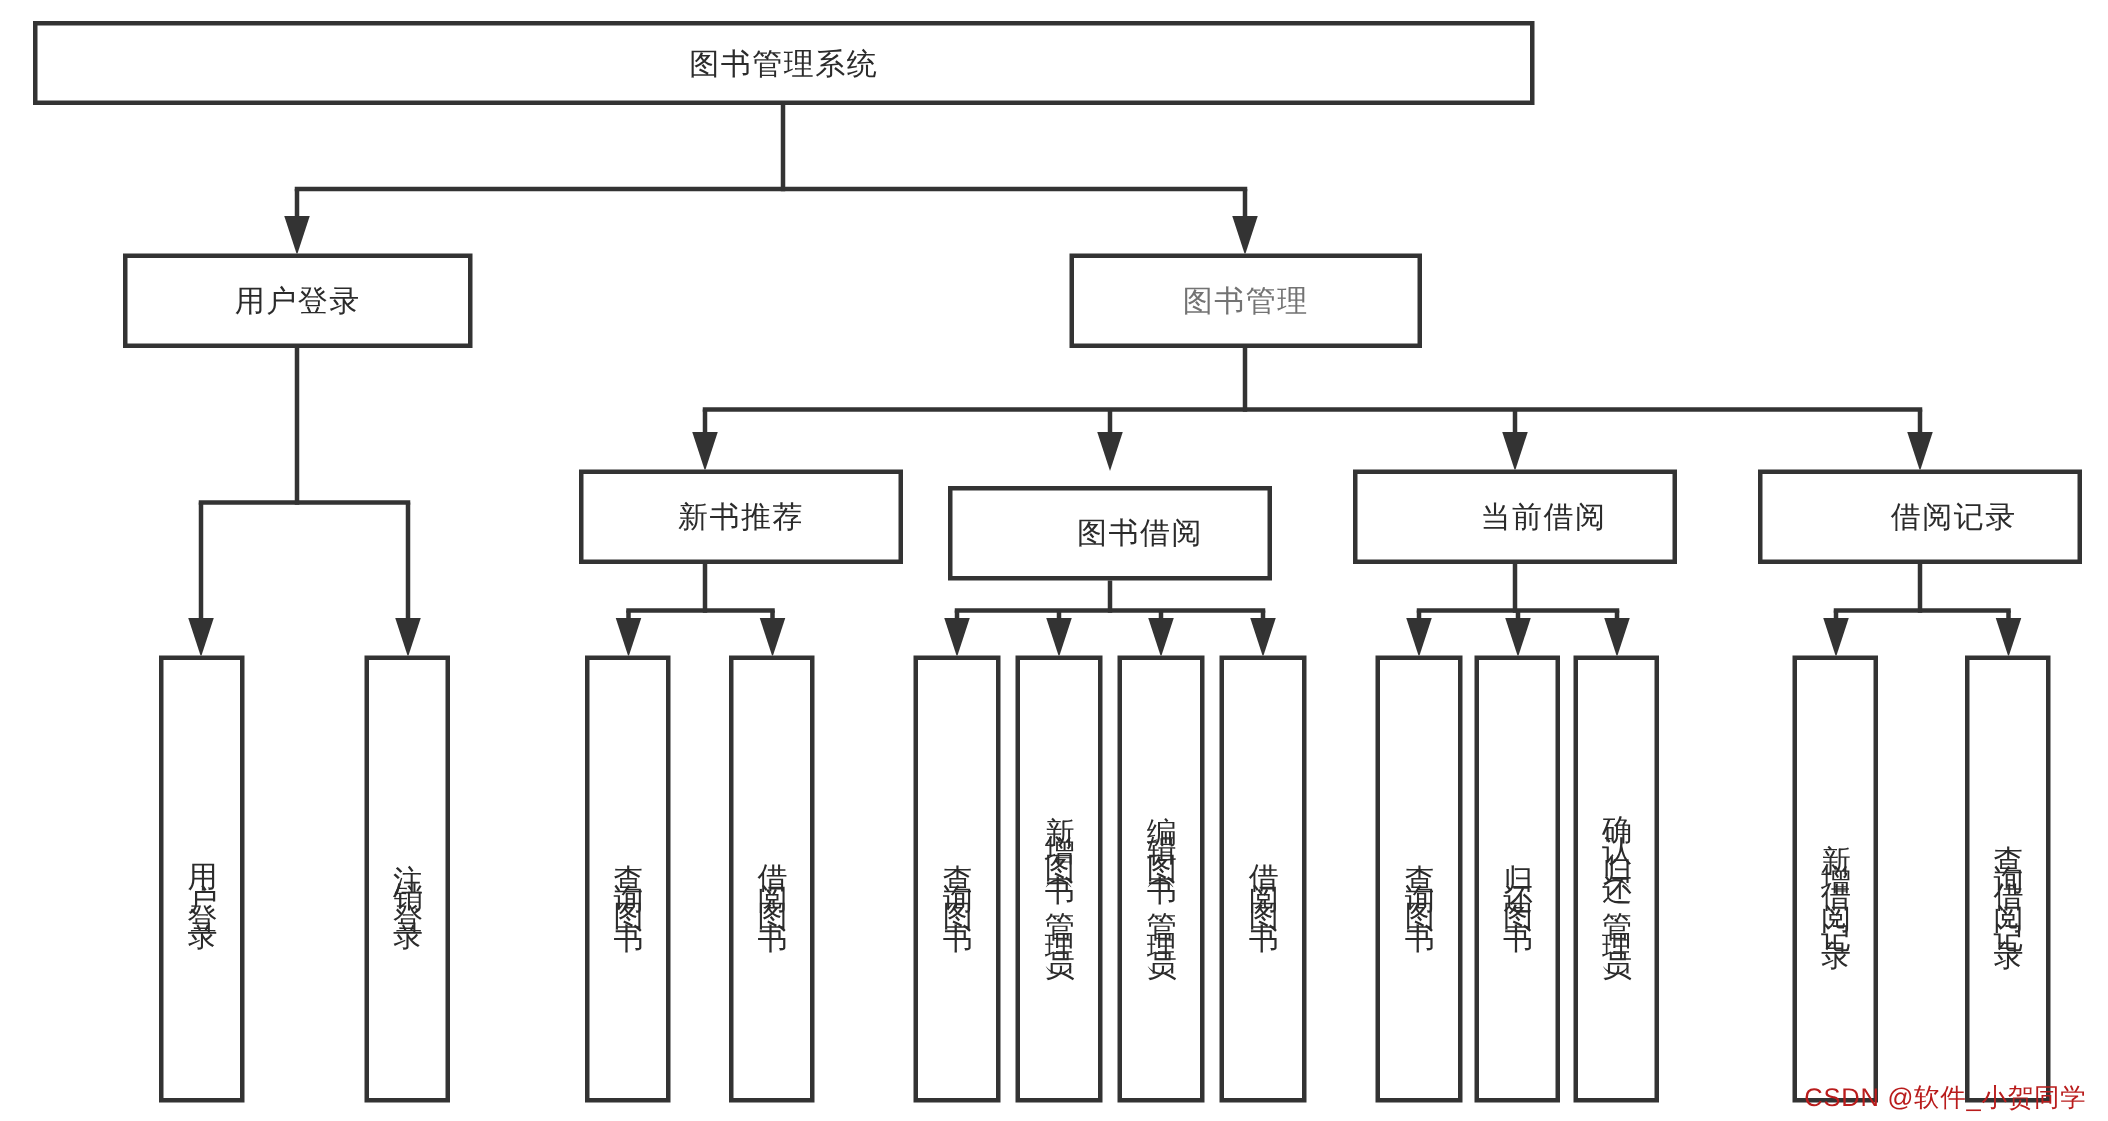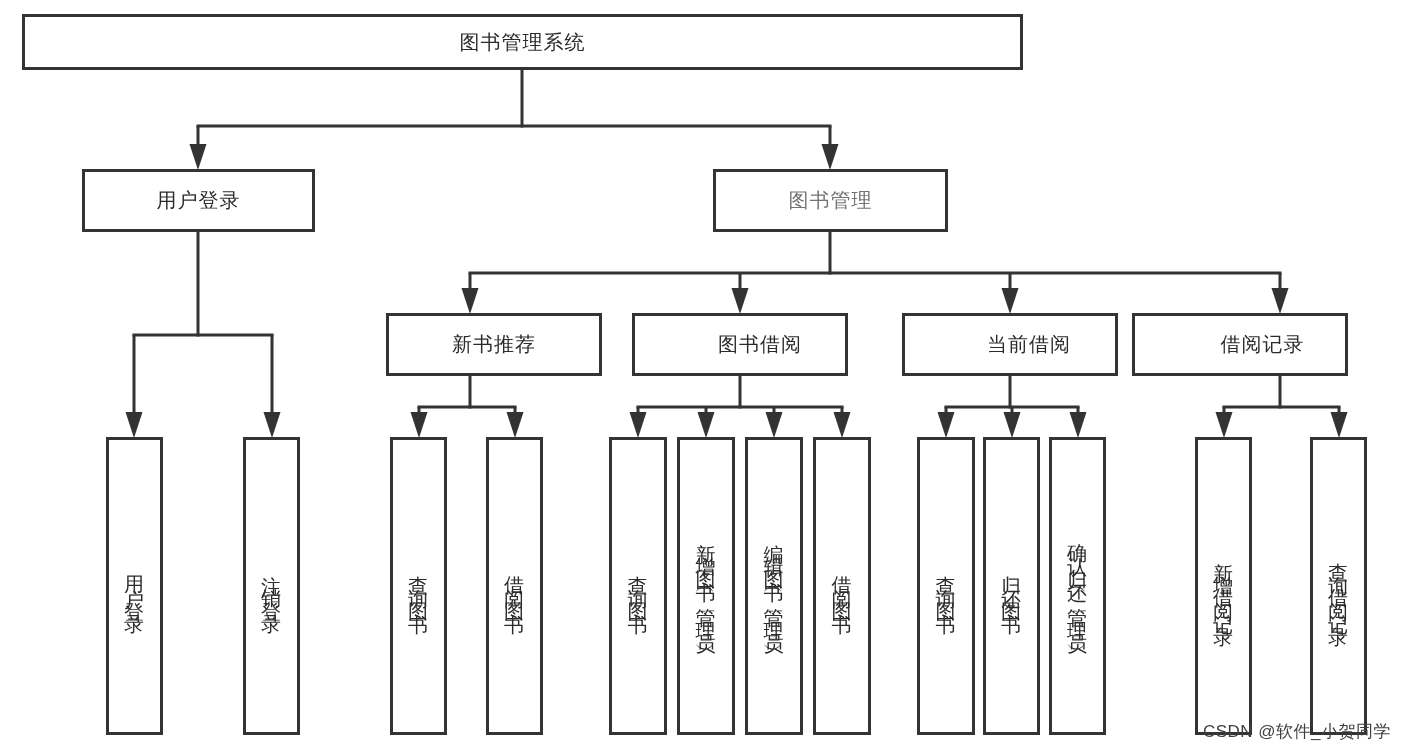--- a/index.html
+++ b/index.html
@@ -109,21 +109,21 @@
       <polygon points="1003.5,412 1020.5,412 1012,438" fill="#333333"></polygon>
       <line x1="1078" y1="407" x2="1078" y2="415" stroke="#333333" stroke-width="3"></line>
       <polygon points="1069.5,412 1086.5,412 1078,438" fill="#333333"></polygon>
       <line x1="1280" y1="376" x2="1280" y2="408.5" stroke="#333333" stroke-width="3"></line>
       <line x1="1222.5" y1="407" x2="1340.5" y2="407" stroke="#333333" stroke-width="3"></line>
       <line x1="1224" y1="407" x2="1224" y2="415" stroke="#333333" stroke-width="3"></line>
       <polygon points="1215.5,412 1232.5,412 1224,438" fill="#333333"></polygon>
       <line x1="1339" y1="407" x2="1339" y2="415" stroke="#333333" stroke-width="3"></line>
       <polygon points="1330.5,412 1347.5,412 1339,438" fill="#333333"></polygon>
     </svg>
-  <div id="watermark" style="color: #404040;">CSDN @软件_小贺同学</div>
+  <div id="watermark" style="color: #b91c1c;">CSDN @软件_小贺同学</div>
 <div class="node h" style="left: 22px; top: 14px; width: 1001px; height: 56px; border-color: rgb(51, 51, 51); color: rgb(43, 43, 43);">
       <span class="lbl">图书管理系统</span>
     </div>
     <div class="node h" style="left: 82px; top: 169px; width: 233px; height: 63px; border-color: rgb(51, 51, 51); color: rgb(43, 43, 43);">
       <span class="lbl">用户登录</span>
     </div>
     <div class="node v" style="left: 106px; top: 437px; width: 57px; height: 298px; border-color: rgb(51, 51, 51); color: rgb(43, 43, 43);">
       <span class="lbl">用户登录</span>
     </div>
     <div class="node v" style="left: 243px; top: 437px; width: 57px; height: 298px; border-color: rgb(51, 51, 51); color: rgb(43, 43, 43);">
@@ -134,21 +134,21 @@
     </div>
     <div class="node h" style="left: 362px; top: 313px; width: 216px; height: 63px; border-color: rgb(51, 51, 51); color: rgb(43, 43, 43); margin-left: 24px;">
       <span class="lbl">新书推荐</span>
     </div>
     <div class="node v" style="left: 390px; top: 437px; width: 57px; height: 298px; border-color: rgb(51, 51, 51); color: rgb(43, 43, 43);">
       <span class="lbl">查询图书</span>
     </div>
     <div class="node v" style="left: 486px; top: 437px; width: 57px; height: 298px; border-color: rgb(51, 51, 51); color: rgb(43, 43, 43);">
       <span class="lbl">借阅图书</span>
     </div>
-    <div class="node h" style="left: 632px; top: 313px; width: 216px; height: 63px; border-color: rgb(51, 51, 51); color: rgb(43, 43, 43); padding-left: 40px;">
+    <div class="node h" style="left: 632px; top: 324px; width: 216px; height: 63px; border-color: rgb(51, 51, 51); color: rgb(43, 43, 43); padding-left: 40px;">
       <span class="lbl">图书借阅</span>
     </div>
     <div class="node v" style="left: 609px; top: 437px; width: 58px; height: 298px; border-color: rgb(51, 51, 51); color: rgb(43, 43, 43);">
       <span class="lbl">查询图书</span>
     </div>
     <div class="node v" style="left: 677px; top: 437px; width: 58px; height: 298px; border-color: rgb(51, 51, 51); color: rgb(43, 43, 43);">
       <span class="lbl">新增图书（管理员）</span>
     </div>
     <div class="node v" style="left: 745px; top: 437px; width: 58px; height: 298px; border-color: rgb(51, 51, 51); color: rgb(43, 43, 43);">
       <span class="lbl">编辑图书（管理员）</span>
@@ -161,21 +161,21 @@
     </div>
     <div class="node v" style="left: 917px; top: 437px; width: 58px; height: 298px; border-color: rgb(51, 51, 51); color: rgb(43, 43, 43);">
       <span class="lbl">查询图书</span>
     </div>
     <div class="node v" style="left: 983px; top: 437px; width: 57px; height: 298px; border-color: rgb(51, 51, 51); color: rgb(43, 43, 43);">
       <span class="lbl">归还图书</span>
     </div>
     <div class="node v" style="left: 1049px; top: 437px; width: 57px; height: 298px; border-color: rgb(51, 51, 51); color: rgb(43, 43, 43);">
       <span class="lbl">确认归还（管理员）</span>
     </div>
-    <div class="node h" style="left: 1132px; top: 313px; width: 216px; height: 63px; border-color: rgb(51, 51, 51); color: rgb(43, 43, 43); padding-left: 45px;">
+    <div class="node h" style="left: 1172px; top: 313px; width: 216px; height: 63px; border-color: rgb(51, 51, 51); color: rgb(43, 43, 43); padding-left: 45px;">
       <span class="lbl">借阅记录</span>
     </div>
     <div class="node v" style="left: 1195px; top: 437px; width: 57px; height: 298px; border-color: rgb(51, 51, 51); color: rgb(43, 43, 43);">
       <span class="lbl">新增借阅记录</span>
     </div>
     <div class="node v" style="left: 1310px; top: 437px; width: 57px; height: 298px; border-color: rgb(51, 51, 51); color: rgb(43, 43, 43);">
       <span class="lbl">查询借阅记录</span>
     </div>
   </div>
 

